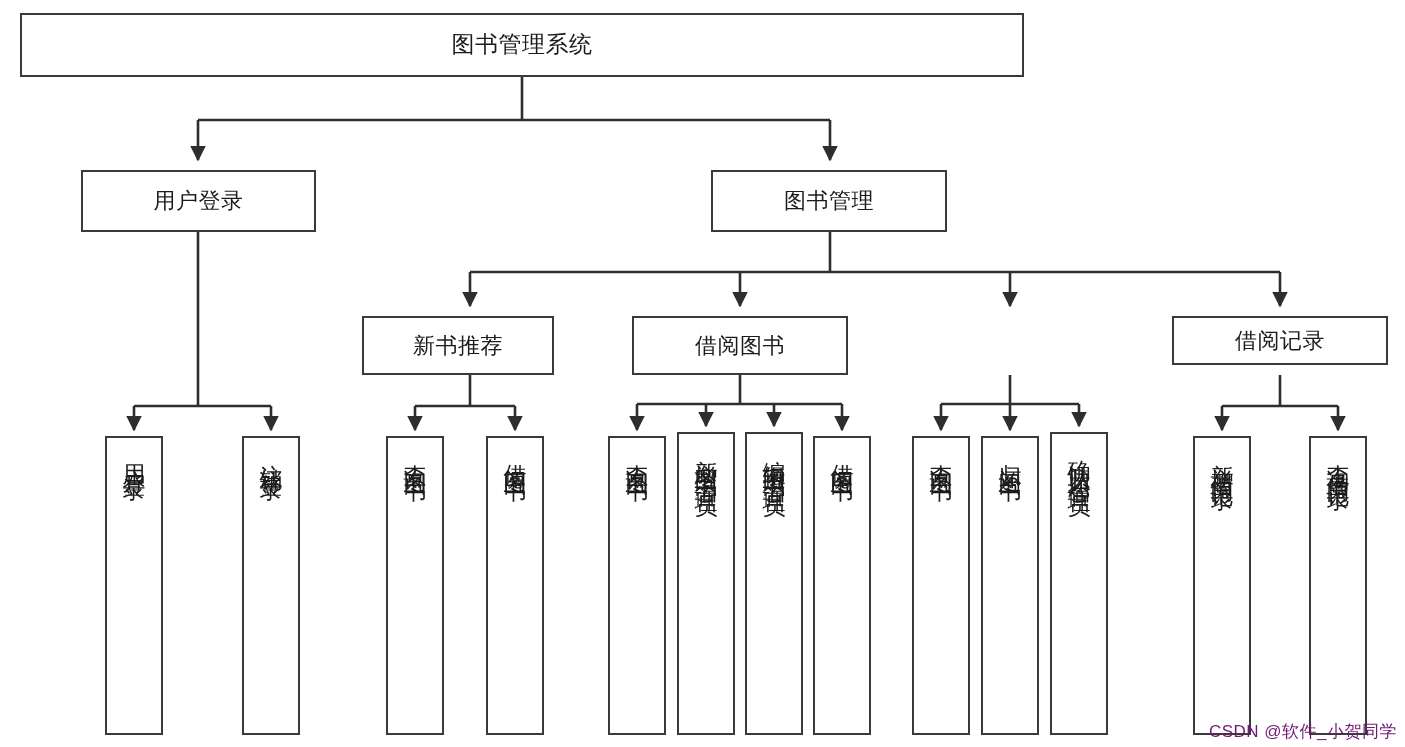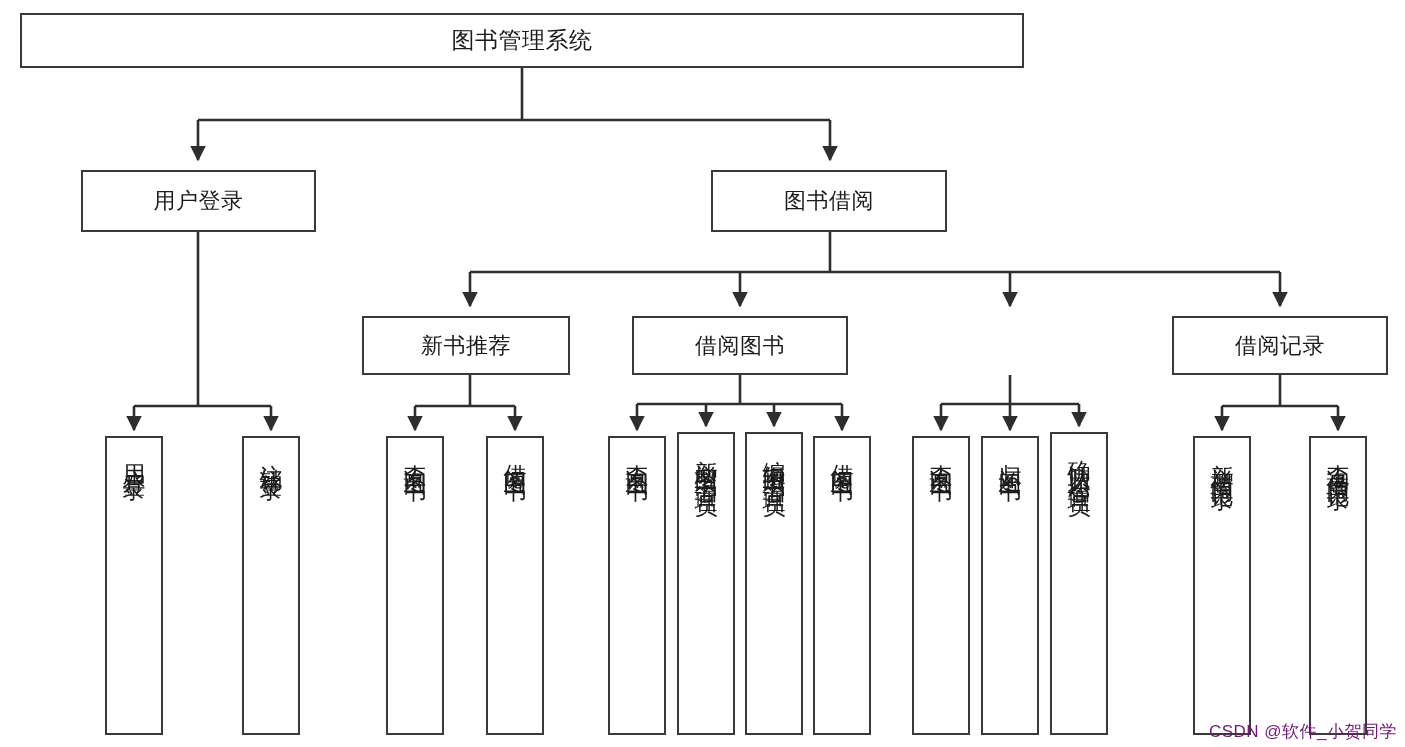--- a/index.html
+++ b/index.html
@@ -124,42 +124,42 @@
       <path d="M 1010 404 L 1010 430" marker-end="url(#arrow)"></path>
       <path d="M 1079 404 L 1079 426" marker-end="url(#arrow)"></path>
 
       <path d="M 1280 375 L 1280 406"></path>
       <path d="M 1222 406 L 1338 406"></path>
       <path d="M 1222 406 L 1222 430" marker-end="url(#arrow)"></path>
       <path d="M 1338 406 L 1338 430" marker-end="url(#arrow)"></path>
     </g>
   </svg>
 
-  <div class="node root horiz" style="left:20px; top:13px; width:1004px; height:55px;">
+  <div class="node root horiz" style="left:20px; top:13px; width:1004px; height:64px;">
     <span class="label">图书管理系统</span>
   </div>
 
   <div class="node horiz" style="left:81px; top:170px; width:235px; height:62px;">
     <span class="label">用户登录</span>
   </div>
 
   <div class="node horiz" style="left:711px; top:170px; width:236px; height:62px;">
-    <span class="label">图书借阅</span>
-  </div>
-
-  <div class="node horiz" style="left:362px; top:316px; width:208px; height:59px;">
+    <span class="label">图书管理</span>
+  </div>
+
+  <div class="node horiz" style="left:362px; top:316px; width:192px; height:59px;">
     <span class="label">新书推荐</span>
   </div>
 
   <div class="node horiz" style="left:632px; top:316px; width:216px; height:59px;">
     <span class="label">借阅图书</span>
   </div>
 
 
-  <div class="node horiz" style="left:1172px; top:316px; width:216px; height:59px;">
+  <div class="node horiz" style="left:1172px; top:316px; width:216px; height:49px;">
     <span class="label">借阅记录</span>
   </div>
 
   <div class="node leaf" style="left:105px; top:436px; width:58px; height:299px;">
     <span class="label">用户登录</span>
   </div>
 
   <div class="node leaf" style="left:242px; top:436px; width:58px; height:299px;">
     <span class="label">注销登录</span>
   </div>

